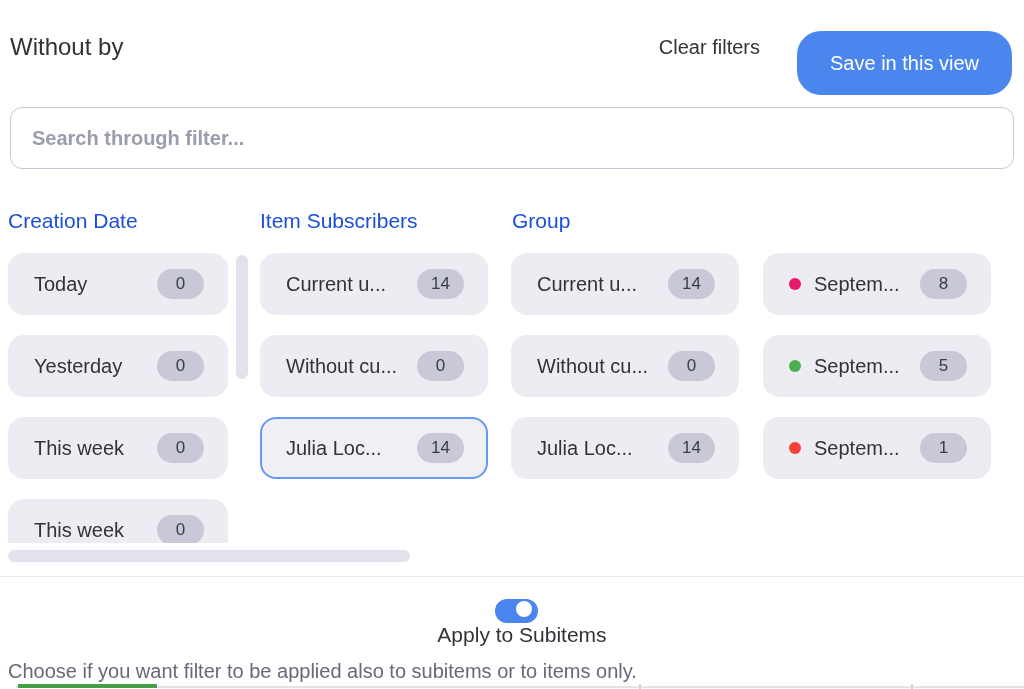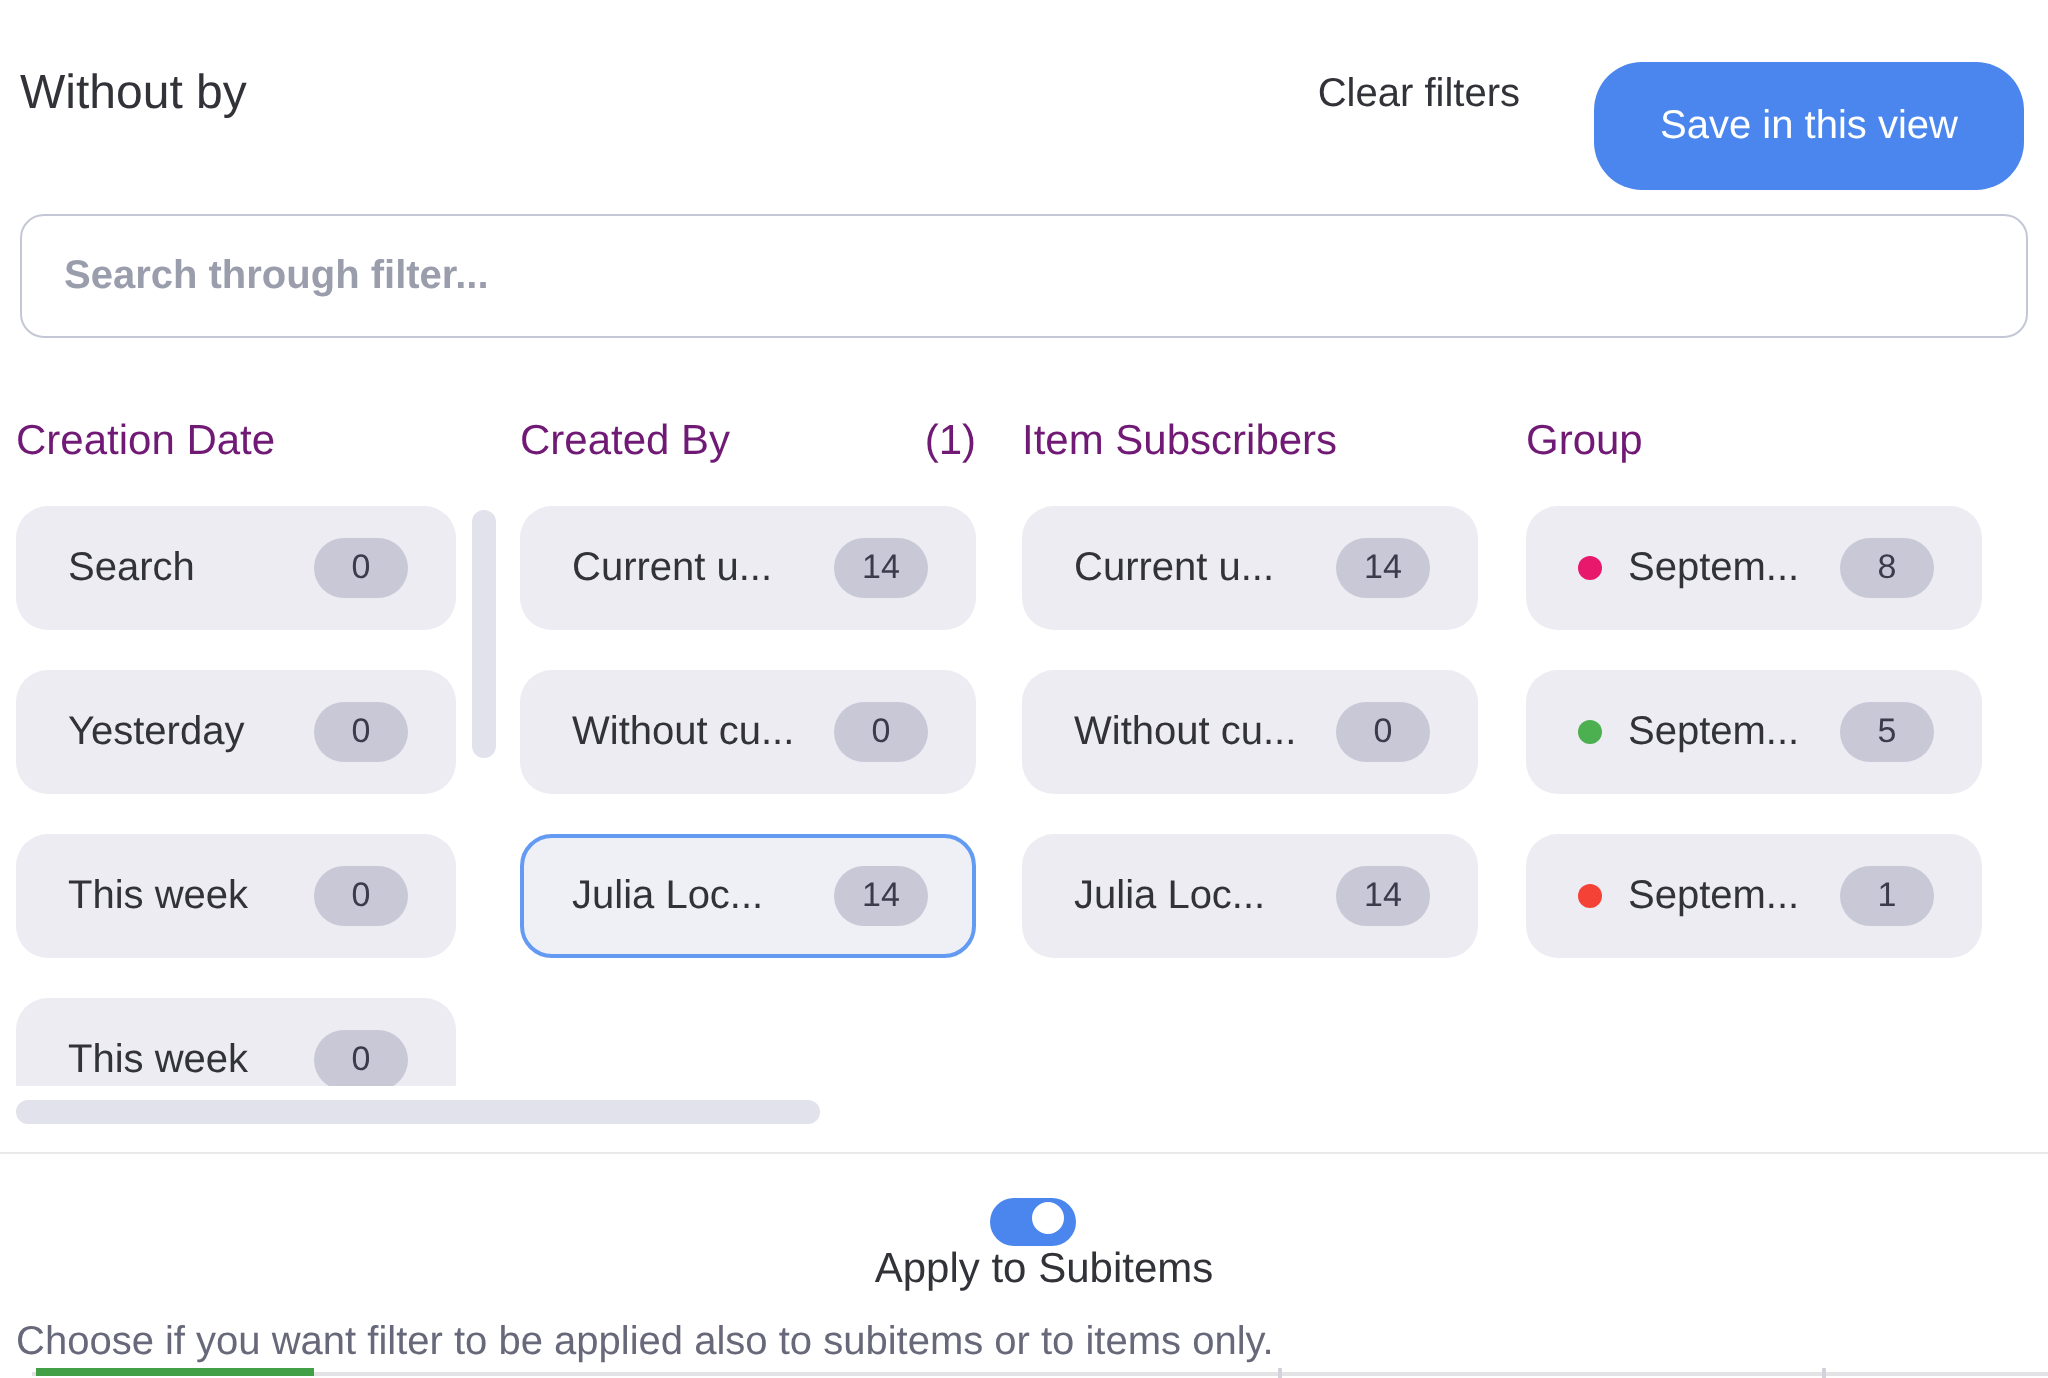--- a/index.html
+++ b/index.html
@@ -49,21 +49,21 @@
     width: 100%; height: 62px; border: 1px solid #c4c7d6; border-radius: 12px;
     font-family: inherit; font-size: 20px; color: #323338; padding: 0 21px;
     outline: none;
     font-weight: bold;
   }
   .search-input::placeholder { color: #9a9dab; }
 
   
   .cols-area { position: relative; margin: 40px 0 0 8px; }
   .col-headers { display: flex; }
-  .col-head { display: flex; justify-content: space-between; align-items: flex-end; font-size: 21px; color: #701a75; }
+  .col-head { display: flex; justify-content: space-between; align-items: flex-end; font-size: 21px; color: #1d4ed8; }
   .c1 { width: 220px; margin-right: 32px; }
   .c2 { width: 228px; margin-right: 23px; }
   .c3 { width: 228px; margin-right: 24px; }
   .c4 { width: 228px; }
   .cols-items { display: flex; margin-top: 20px; height: 290px; overflow: hidden; }
 
   .pill {
     height: 62px; border-radius: 16px; background: #ececf2;
     display: flex; align-items: center;
     padding: 0 14px 0 24px; margin-bottom: 20px; cursor: pointer;
@@ -129,39 +129,35 @@
     <input class="search-input" type="text" placeholder="Search through filter..." style="">
   </div>
 
   <div class="cols-area">
 
     <div class="col-headers">
       <div class="col-head c1">
         <span>Creation Date</span>
         <span class="col-count"></span>
       </div>
-      <div class="col-head c2">
-        <span>Created By</span>
-        <span class="col-count">(1)</span>
-      </div>
       <div class="col-head c3">
         <span>Item Subscribers</span>
         <span class="col-count"></span>
       </div>
       <div class="col-head c4">
         <span>Group</span>
         <span class="col-count"></span>
       </div>
     </div>
 
     <div class="cols-items">
 
       <div class="c1">
         <div class="pill">
-          <span class="pill-label">Search</span>
+          <span class="pill-label">Today</span>
           <span class="badge">0</span>
         </div>
         <div class="pill">
           <span class="pill-label">Yesterday</span>
           <span class="badge">0</span>
         </div>
         <div class="pill">
           <span class="pill-label">This week</span>
           <span class="badge">0</span>
         </div>

